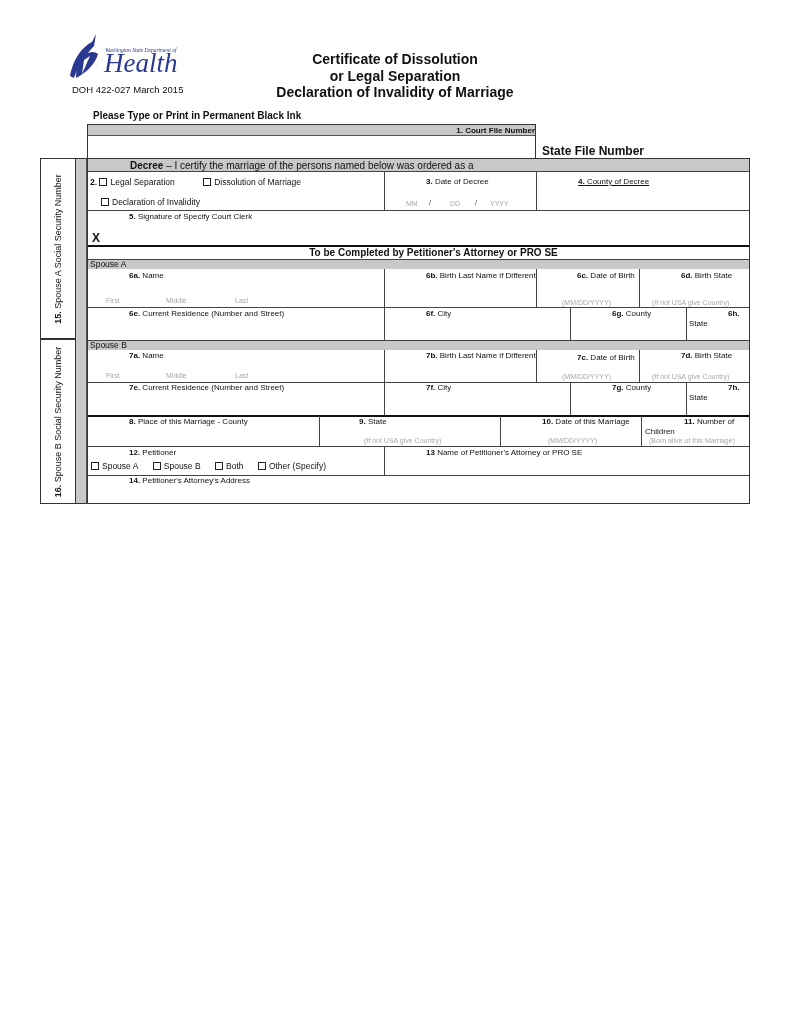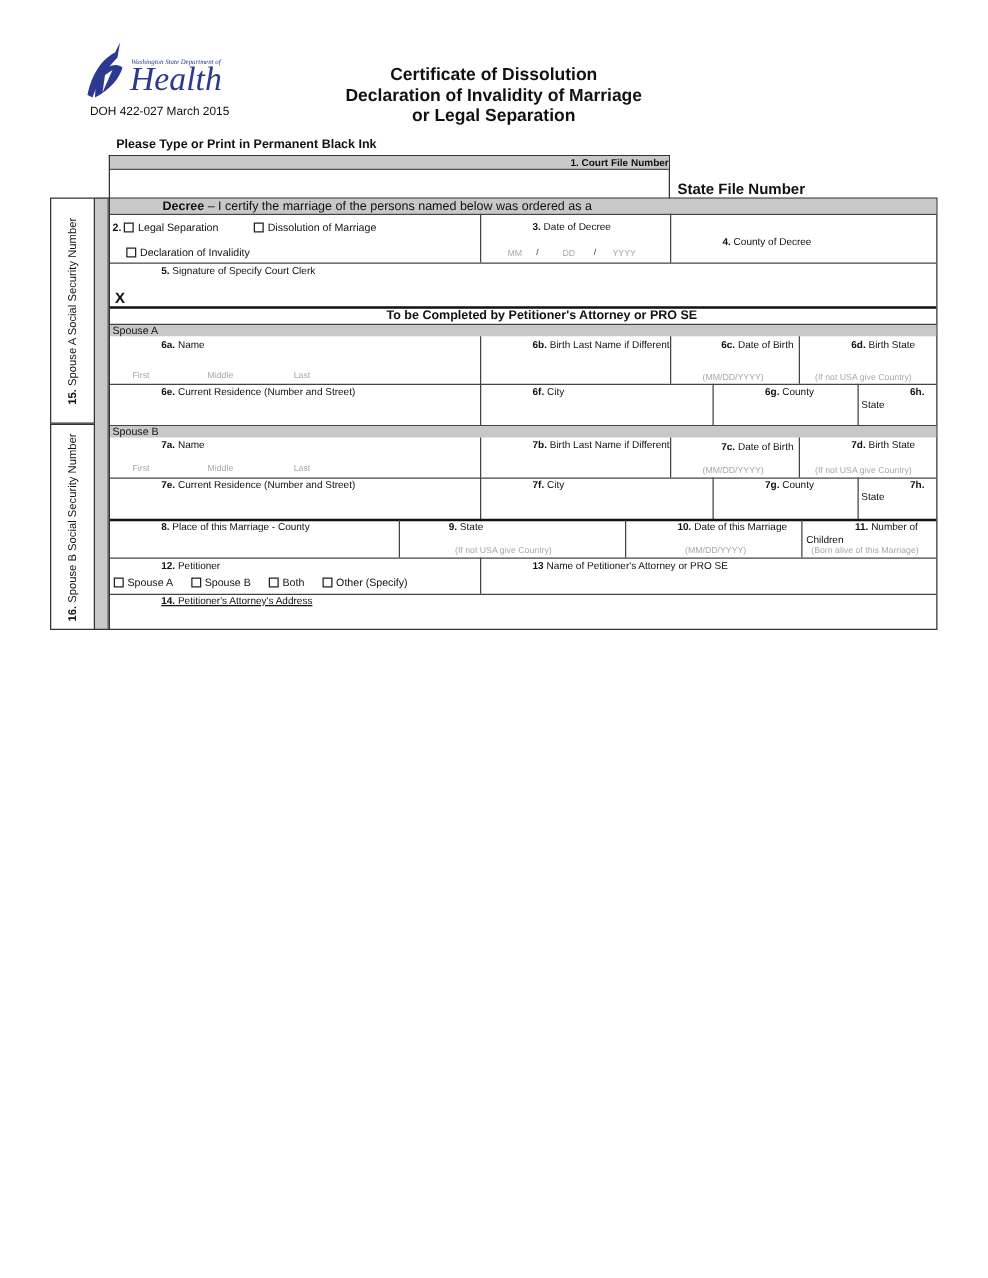--- a/index.html
+++ b/index.html
@@ -60,22 +60,22 @@
     <path d="M14 26 C20 20 28 18 32 22 C30 30 22 40 10 46 C10 38 12 30 14 26 Z" fill="#2b3990"></path>
     <path d="M18 28 L24 24 L16 42 Z" fill="#ffffff"></path>
   </svg>
   <span class="logo-small">Washington State Department of</span>
   <span class="logo-health">Health</span>
 </div>
 <div class="abs doh-line">DOH 422-027 March 2015</div>
 
 <div class="abs title">
   <div>Certificate of Dissolution</div>
+  <div>or Legal Separation</div>
   <div>Declaration of Invalidity of Marriage</div>
-  <div>or Legal Separation</div>
 </div>
 
 <div class="abs instr">Please Type or Print in Permanent Black Ink</div>
 
 <div class="abs court-box">
   <div class="hdr">1. Court File Number</div>
 </div>
 <div class="abs state-file">State File Number</div>
 
 <div class="abs ssn-col ssn-a">
@@ -101,21 +101,21 @@
 
   <div class="vline" style="left:296px; top:12px; height:39px;"></div>
   <div class="cell" style="left:299px; top:18px;"><b>3.</b><span> Date of Decree</span></div>
   <div class="hint" style="left:318px; top:41px;">MM</div>
   <div class="hint" style="left:341px; top:40px; color:#333;">/</div>
   <div class="hint" style="left:362px; top:41px;">DD</div>
   <div class="hint" style="left:387px; top:40px; color:#333;">/</div>
   <div class="hint" style="left:402px; top:41px;">YYYY</div>
 
   <div class="vline" style="left:448px; top:12px; height:39px;"></div>
-  <div class="cell" style="left:451px; top:30px;"><b>4.</b><span> County of Decree</span></div>
+  <div class="cell" style="left:451px; top:18px;text-decoration:underline;"><b>4.</b><span> County of Decree</span></div>
   <div class="hline" style="top:51px;"></div>
 
   <div class="cell" style="left:2px; top:53px;"><b>5.</b><span> Signature of Specify Court Clerk</span></div>
   <div class="x-mark" style="left:4px; top:72px;">X</div>
   <div class="hline thick" style="top:86px;"></div>
 
   <div class="center-bold" style="top:88px;">To be Completed by Petitioner's Attorney or PRO SE</div>
   <div class="hline" style="top:100px;"></div>
 
   <div class="gray-band" style="top:101px; height:9px;"></div>
@@ -184,14 +184,14 @@
   <div class="cbrow" style="left:3px; top:302px;">
     <span class="item"><span class="cb"></span><span>Spouse A</span></span>
     <span class="item"><span class="cb"></span><span>Spouse B</span></span>
     <span class="item"><span class="cb"></span><span>Both</span></span>
     <span class="item"><span class="cb"></span><span>Other (Specify)</span></span>
   </div>
   <div class="vline" style="left:296px; top:287px; height:29px;"></div>
   <div class="cell" style="left:299px; top:289px;"><b>13</b><span> Name of Petitioner's Attorney or PRO SE</span></div>
   <div class="hline" style="top:316px;"></div>
 
-  <div class="cell" style="left:2px; top:317px;text-decoration:underline;"><b>14.</b><span> Petitioner's Attorney's Address</span></div>
+  <div class="cell" style="left:2px; top:317px;"><b>14.</b><span> Petitioner's Attorney's Address</span></div>
 </div>
 
 </body></html>

